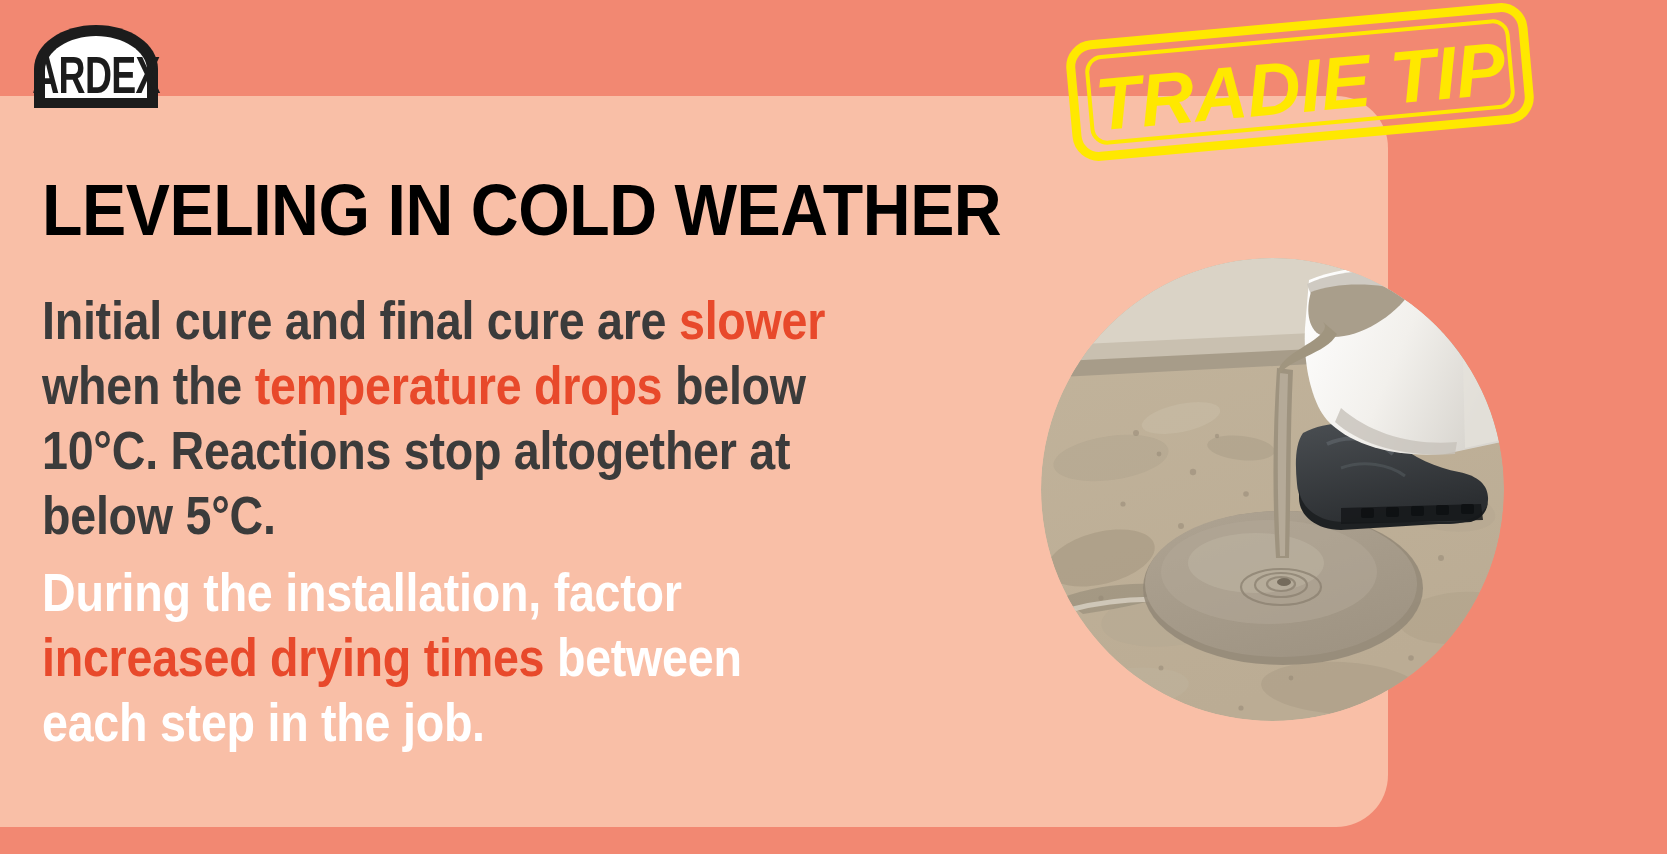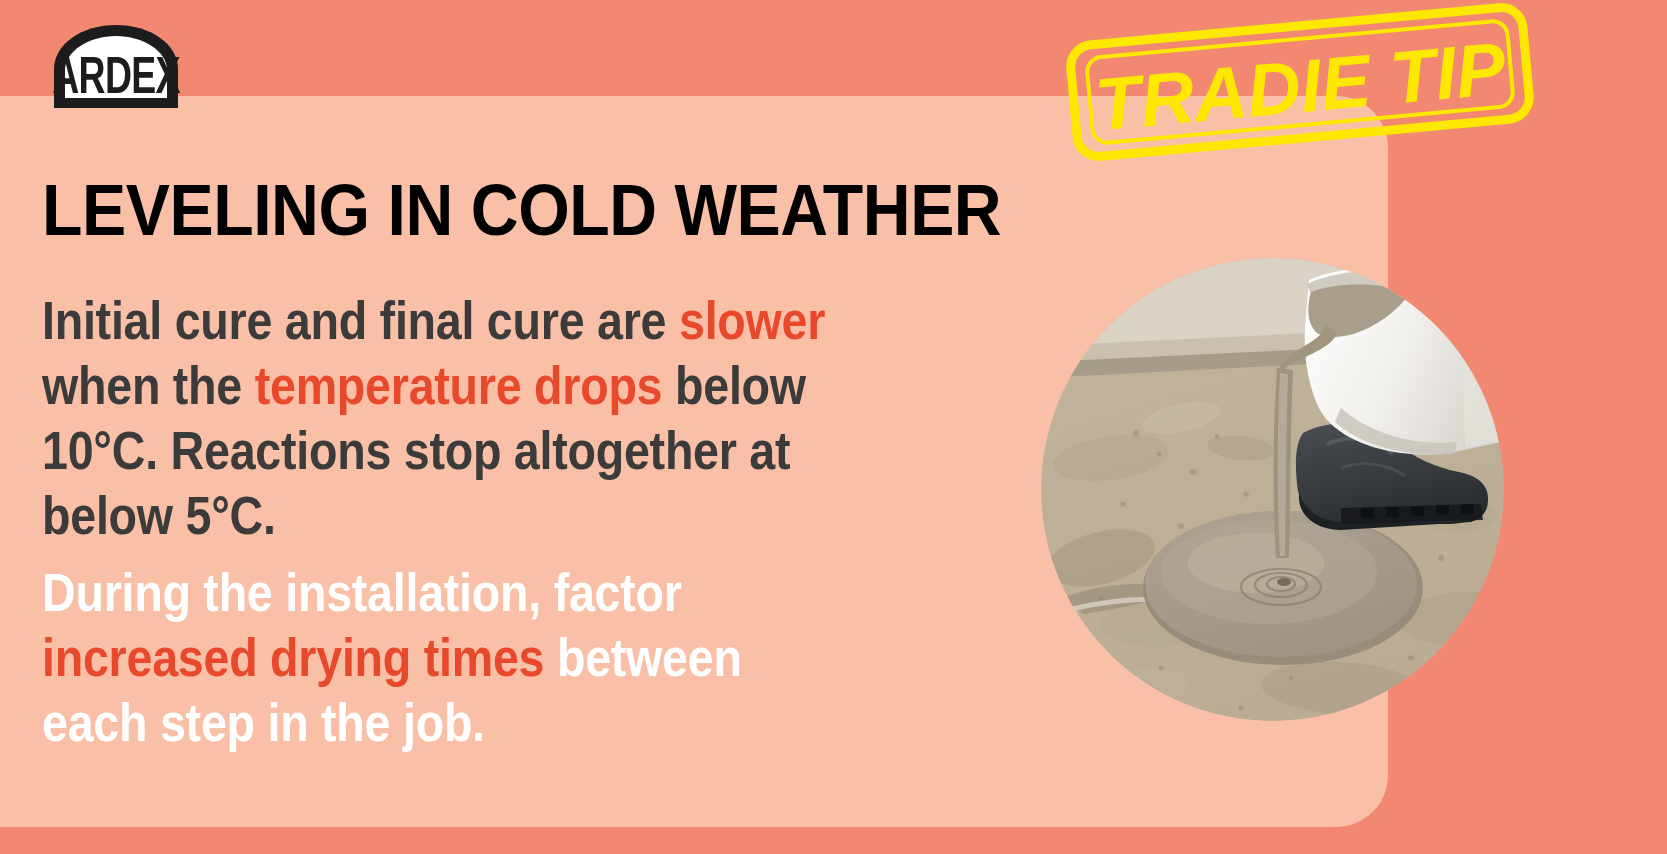--- a/index.html
+++ b/index.html
@@ -30,21 +30,21 @@
     height: 731px;
     background: #F9BFA7;
     border-top-right-radius: 52px;
     border-bottom-right-radius: 52px;
   }
 
   
   .logo {
     position: absolute;
     left: 28px; top: 23px;
-    width: 136px; height: 92px; margin-left: 20px;
+    width: 136px; height: 92px;
   }
   .logo svg { display: block; }
 
   
   .stamp {
     position: absolute;
     left: 1065px; top: 8px;
     width: 470px; height: 148px;
   }
   .stamp svg { display: block; overflow: visible; }

